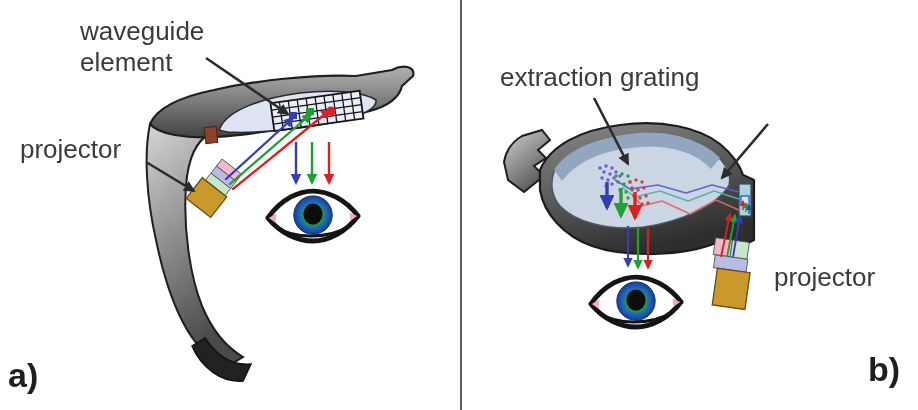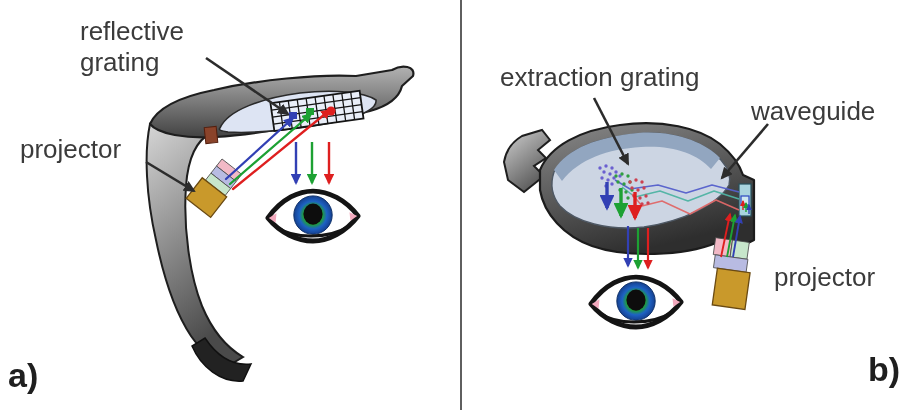--- a/index.html
+++ b/index.html
@@ -122,21 +122,21 @@
         <line x1="312" y1="142" x2="312" y2="183" stroke="#1da133" stroke-width="2.4" marker-end="url(#ah-green)"></line>
         <line x1="329" y1="142" x2="329" y2="183" stroke="#de1f1f" stroke-width="2.4" marker-end="url(#ah-red)"></line>
       </g>
 
       <use href="#eye-sym" x="265" y="188" width="96" height="58"></use>
 
       <line x1="206" y1="58" x2="288" y2="114" stroke="#2c2c2c" stroke-width="2.6" marker-end="url(#ah-black)"></line>
       <line x1="146" y1="162" x2="194" y2="191" stroke="#2c2c2c" stroke-width="2.6" marker-end="url(#ah-black)"></line>
     </svg>
 
-    <div class="lbl lbl-wrap lbl-reflective">reflective grating</div>
+    <div class="lbl lbl-wrap lbl-reflective">waveguide element</div>
     <div class="lbl lbl-projector-a">projector</div>
     <div class="corner corner-a">a)</div>
   </div>
 
   <div class="divider"></div>
 
   <div class="panel panel-b">
     <svg width="456" height="410" viewBox="0 0 456 410">
 
       <path d="M46,162 C48,150 54,142 64,136 L84,130 L92,140 L80,150 L88,158 L76,166 L86,176 L66,192 L50,180 Z" fill="url(#grad-tab-b)" stroke="#1e1e1e" stroke-width="2"></path>
@@ -229,17 +229,16 @@
         <line x1="263" y1="257" x2="272" y2="214" stroke="#de1f1f" stroke-width="1.9" marker-end="url(#ah-red)"></line>
         <line x1="269" y1="257" x2="277" y2="215" stroke="#1da133" stroke-width="1.9" marker-end="url(#ah-green)"></line>
         <line x1="275" y1="257" x2="282" y2="216" stroke="#3240b4" stroke-width="1.9" marker-end="url(#ah-blue)"></line>
       </g>
 
       <line x1="136" y1="98" x2="170" y2="164" stroke="#2c2c2c" stroke-width="2.6" marker-end="url(#ah-black)"></line>
       <line x1="310" y1="124" x2="264" y2="178" stroke="#2c2c2c" stroke-width="2.6" marker-end="url(#ah-black)"></line>
     </svg>
 
     <div class="lbl lbl-extraction">extraction grating</div>
-    <div class="lbl lbl-waveguide">waveguide</div>
     <div class="lbl lbl-projector-b">projector</div>
     <div class="corner corner-b">b)</div>
   </div>
 </div>
 
 </body></html>

